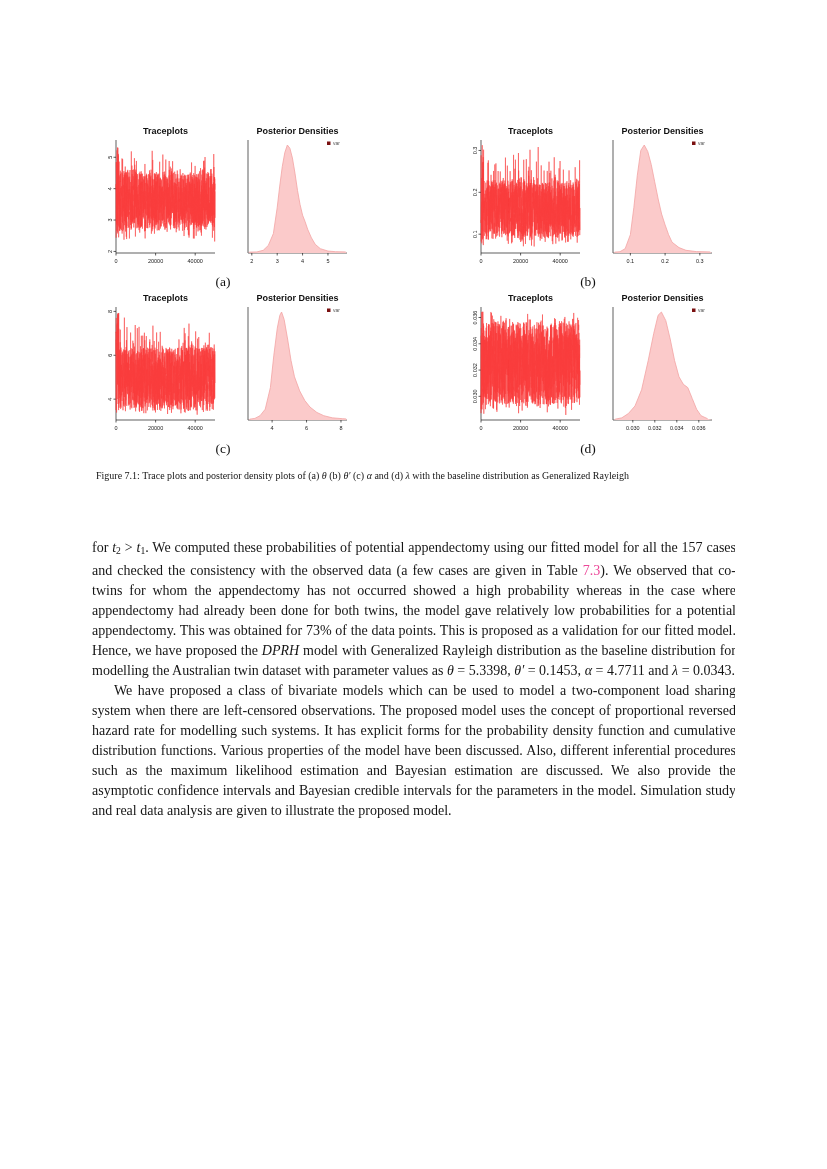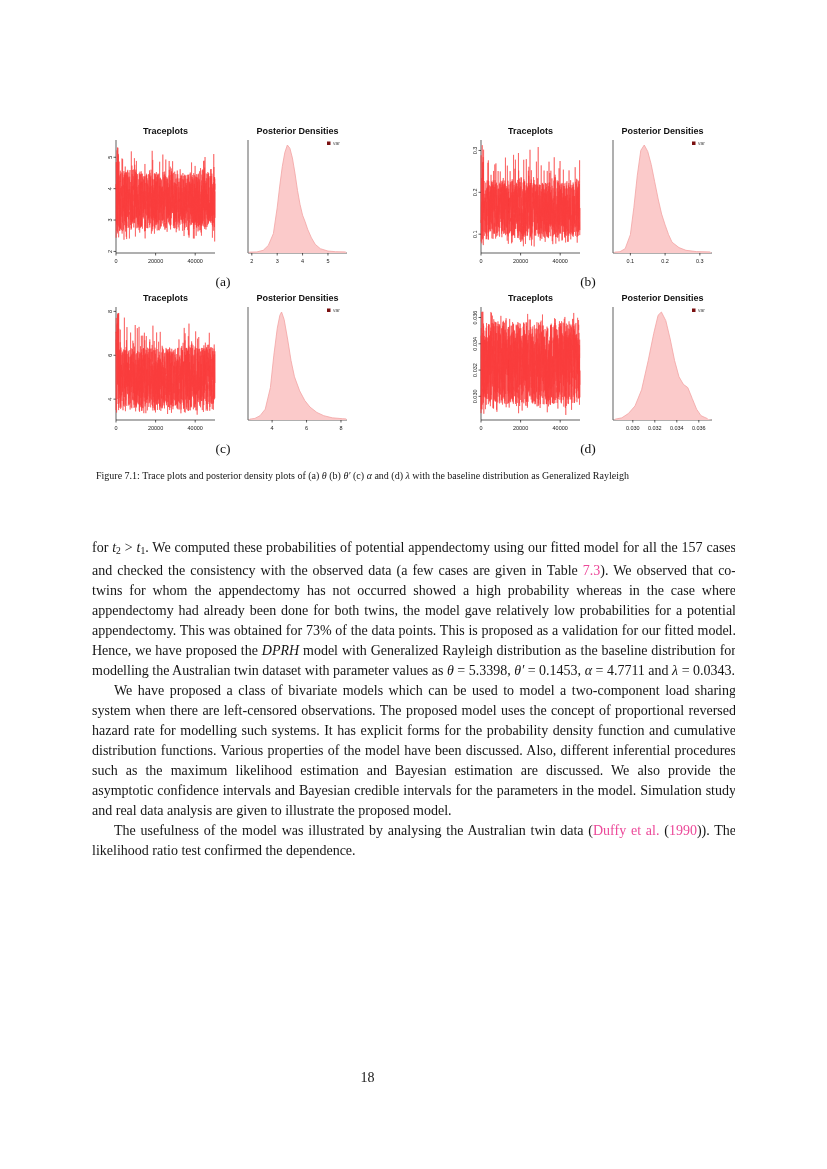--- a/index.html
+++ b/index.html
@@ -189,18 +189,16 @@
         </svg>
         <div class="panel-label">(d)</div>
       </div>
   </div>
 
   <div class="caption"><span class="seg-p">Figure 7.1: Trace plots and posterior density plots of (a) </span><span class="seg-i">θ</span><span class="seg-p"> (b) </span><span class="seg-i">θ′</span><span class="seg-p"> (c) </span><span class="seg-i">α</span><span class="seg-p"> and (d) </span><span class="seg-i">λ</span><span class="seg-p"> with the baseline distribution as Generalized Rayleigh</span></div>
 
   <div class="body-text">
     <p class="para"><span class="seg-p">for </span><span class="seg-i">t</span><span class="seg-sub">2</span><span class="seg-p"> &gt; </span><span class="seg-i">t</span><span class="seg-sub">1</span><span class="seg-p">. We computed these probabilities of potential appendectomy using our fitted model for all the 157 cases and checked the consistency with the observed data (a few cases are given in Table </span><span class="seg-link">7.3</span><span class="seg-p">). We observed that co-twins for whom the appendectomy has not occurred showed a high probability whereas in the case where appendectomy had already been done for both twins, the model gave relatively low probabilities for a potential appendectomy. This was obtained for 73% of the data points. This is proposed as a validation for our fitted model. Hence, we have proposed the </span><span class="seg-i">DPRH</span><span class="seg-p"> model with Generalized Rayleigh distribution as the baseline distribution for modelling the Australian twin dataset with parameter values as </span><span class="seg-i">θ</span><span class="seg-p"> = 5.3398, </span><span class="seg-i">θ′</span><span class="seg-p"> = 0.1453, </span><span class="seg-i">α</span><span class="seg-p"> = 4.7711 and </span><span class="seg-i">λ</span><span class="seg-p"> = 0.0343.</span></p>
     <p class="para indent"><span class="seg-p">We have proposed a class of bivariate models which can be used to model a two-component load sharing system when there are left-censored observations. The proposed model uses the concept of proportional reversed hazard rate for modelling such systems. It has explicit forms for the probability density function and cumulative distribution functions. Various properties of the model have been discussed. Also, different inferential procedures such as the maximum likelihood estimation and Bayesian estimation are discussed. We also provide the asymptotic confidence intervals and Bayesian credible intervals for the parameters in the model. Simulation study and real data analysis are given to illustrate the proposed model.</span></p>
-    <p class="para indent"><span class="seg-p">The usefulness of the model was illustrated by analysing the Australian twin data (</span><span class="seg-link">Duffy et al.</span><span class="seg-p"> (</span><span class="seg-link">1990</span><span class="seg-p">)). The likelihood ratio test confirmed the dependence.</span></p>
   </div>
 
-  <div class="page-number">18</div>
 
 </div>
 
 </body></html>

